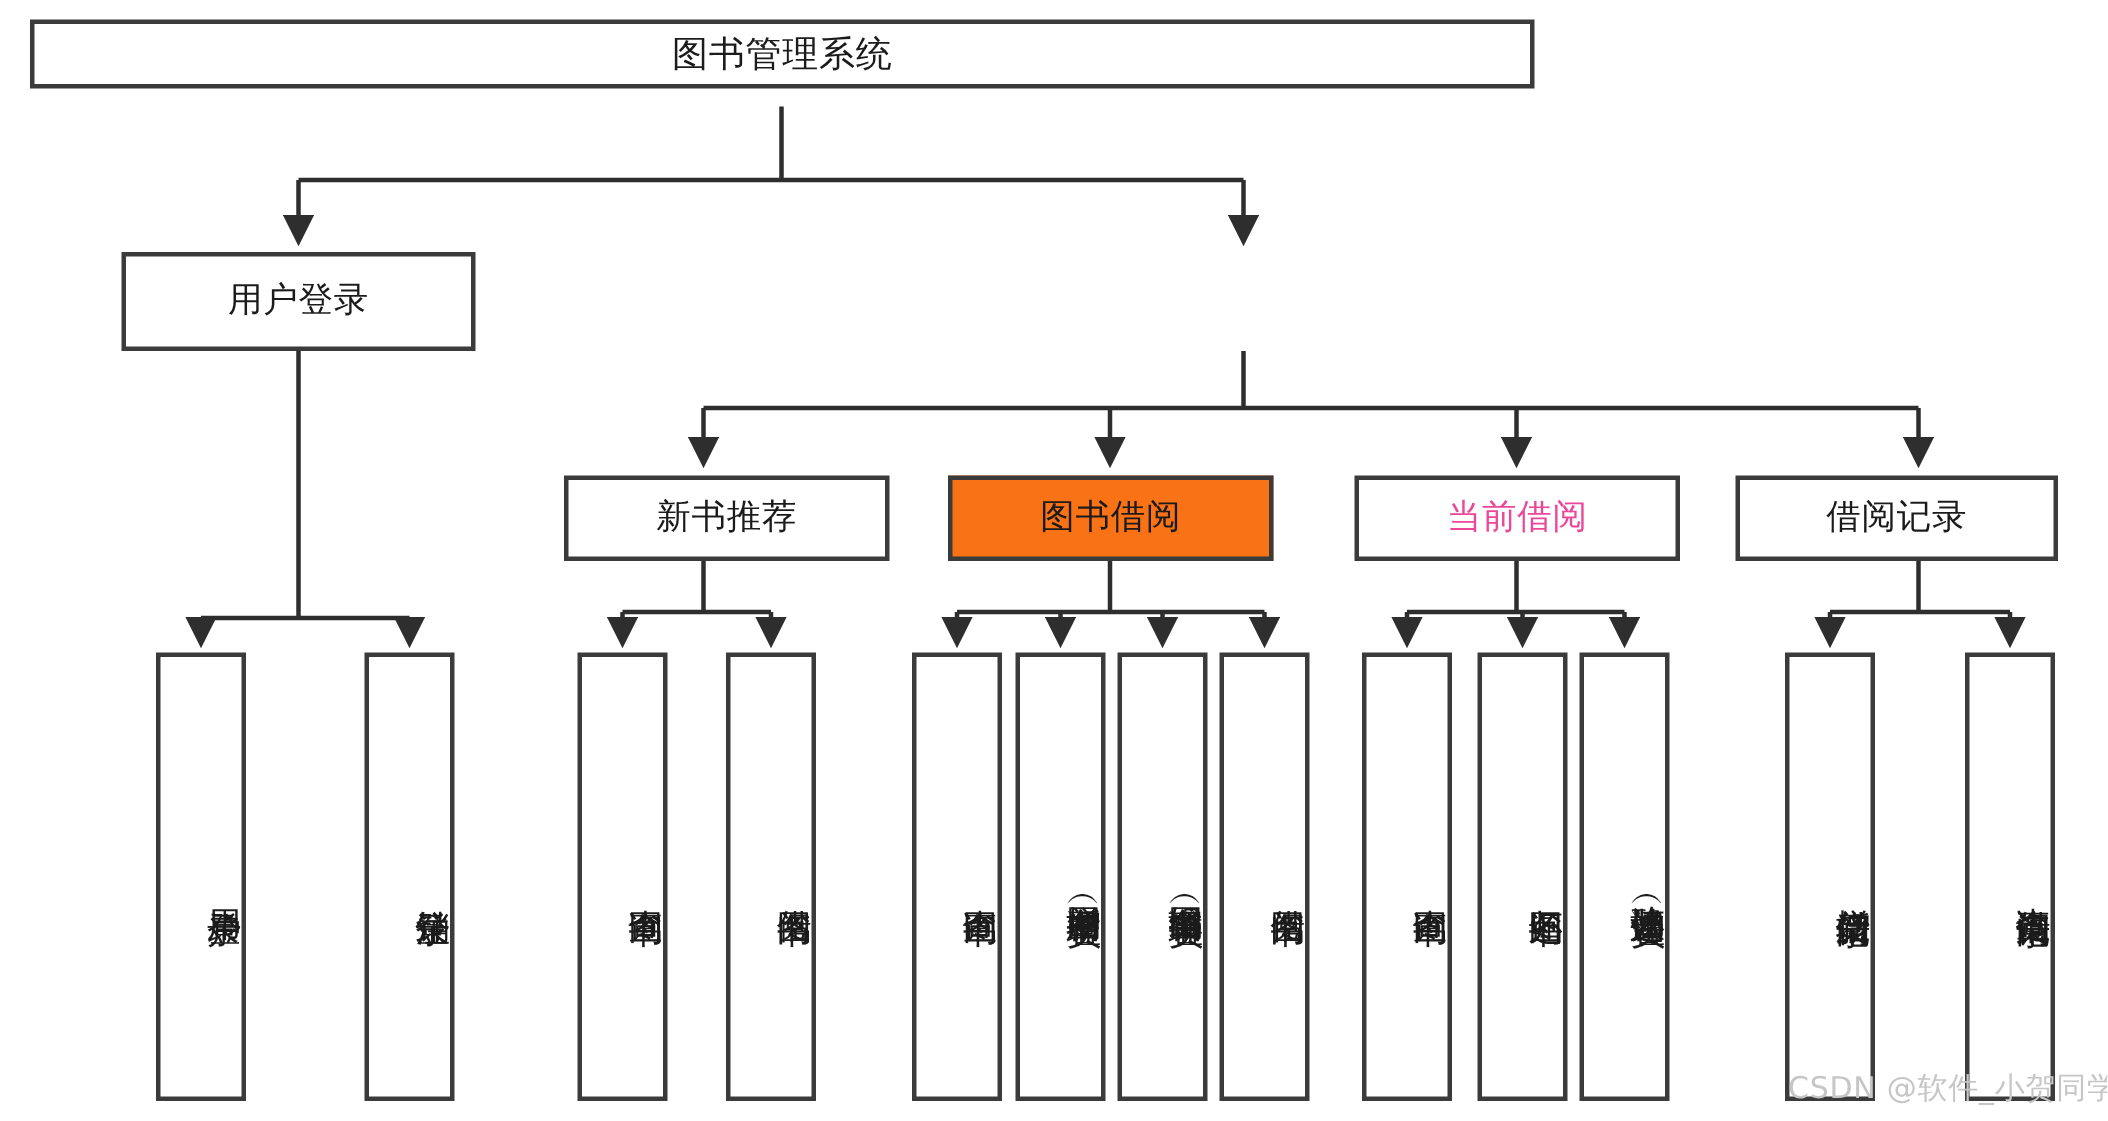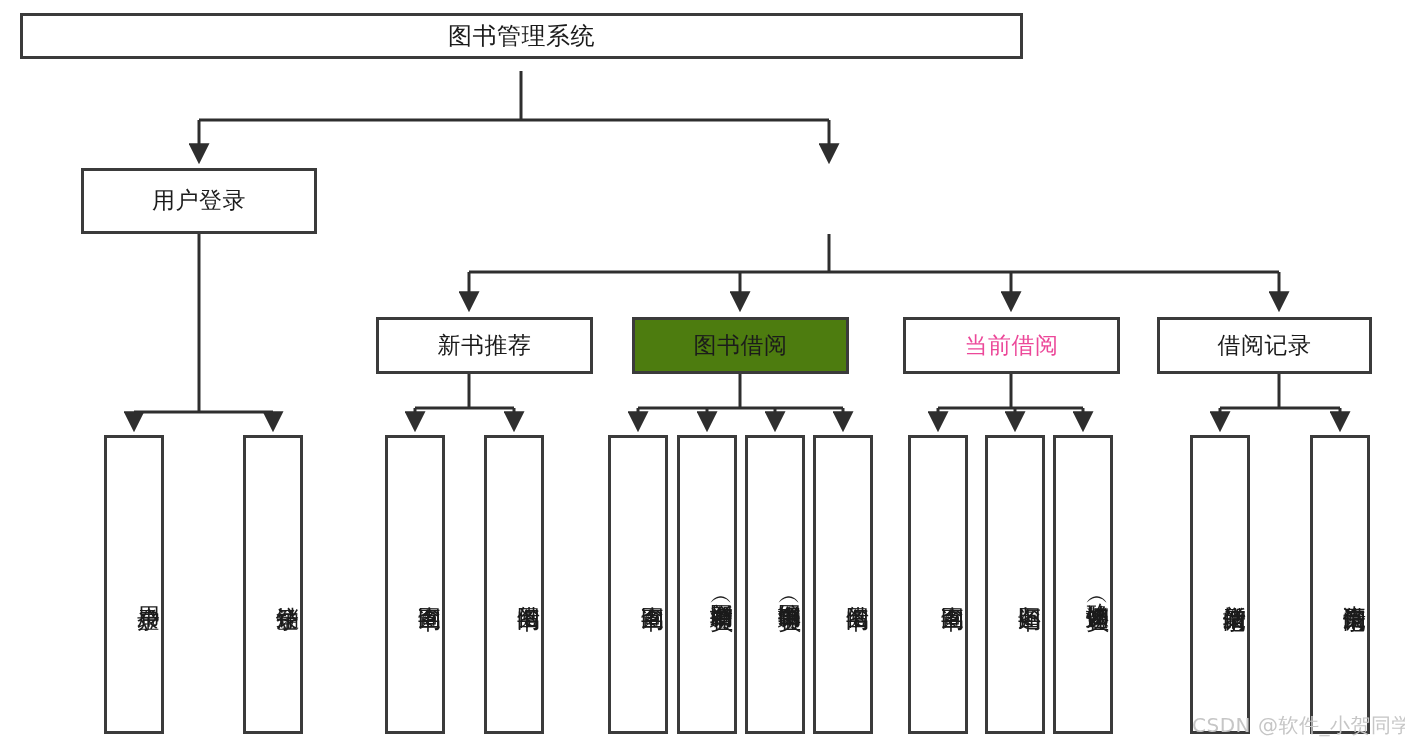--- a/index.html
+++ b/index.html
@@ -117,21 +117,21 @@
       <path d="M 1220 408 L 1220 428" marker-end="url(#arrow)"></path>
       <path d="M 1340 408 L 1340 428" marker-end="url(#arrow)"></path>
     </g>
   </svg>
 
   <div class="node horiz root" id="n-root" style="left: 20px; top: 13px; width: 1003px; height: 46px; border-color: rgb(59, 59, 59); color: rgb(27, 27, 27); background: rgb(255, 255, 255);">图书管理系统</div>
 
   <div class="node horiz" id="n-l2-0" style="left: 81px; top: 168px; width: 236px; height: 66px; border-color: rgb(59, 59, 59); color: rgb(27, 27, 27); background: rgb(255, 255, 255);">用户登录</div>
 
   <div class="node horiz" id="n-l3-0" style="left: 361px; top: 317px; width: 217px; height: 57px; border-color: rgb(59, 59, 59); color: rgb(27, 27, 27); background: rgb(255, 255, 255); margin-left: 15px;">新书推荐</div>
-  <div class="node horiz" id="n-l3-1" style="left: 632px; top: 317px; width: 217px; height: 57px; border-color: rgb(59, 59, 59); color: rgb(27, 27, 27); background: #4d7c0f;">图书借阅</div>
+  <div class="node horiz" id="n-l3-1" style="left: 632px; top: 317px; width: 217px; height: 57px; border-color: rgb(59, 59, 59); color: rgb(27, 27, 27); background: #f97316;">图书借阅</div>
   <div class="node horiz" id="n-l3-2" style="left: 903px; top: 317px; width: 217px; height: 57px; border-color: rgb(59, 59, 59); color: #ec4899; background: rgb(255, 255, 255);">当前借阅</div>
   <div class="node horiz" id="n-l3-3" style="left: 1157px; top: 317px; width: 215px; height: 57px; border-color: rgb(59, 59, 59); color: rgb(27, 27, 27); background: rgb(255, 255, 255);">借阅记录</div>
 
   <div class="node vert" id="n-lf-0" style="left: 104px; top: 435px; width: 60px; height: 299px; border-color: rgb(59, 59, 59); color: rgb(27, 27, 27); background: rgb(255, 255, 255);">用户登录</div>
   <div class="node vert" id="n-lf-1" style="left: 243px; top: 435px; width: 60px; height: 299px; border-color: rgb(59, 59, 59); color: rgb(27, 27, 27); background: rgb(255, 255, 255);">注销登录</div>
   <div class="node vert" id="n-lf-2" style="left: 385px; top: 435px; width: 60px; height: 299px; border-color: rgb(59, 59, 59); color: rgb(27, 27, 27); background: rgb(255, 255, 255);">查询图书</div>
   <div class="node vert" id="n-lf-3" style="left: 484px; top: 435px; width: 60px; height: 299px; border-color: rgb(59, 59, 59); color: rgb(27, 27, 27); background: rgb(255, 255, 255);">借阅图书</div>
   <div class="node vert" id="n-lf-4" style="left: 608px; top: 435px; width: 60px; height: 299px; border-color: rgb(59, 59, 59); color: rgb(27, 27, 27); background: rgb(255, 255, 255);">查询图书</div>
   <div class="node vert tall" id="n-lf-5" style="left: 677px; top: 435px; width: 60px; height: 299px; border-color: rgb(59, 59, 59); color: rgb(27, 27, 27); background: rgb(255, 255, 255);">新增图书（管理员）</div>
   <div class="node vert tall" id="n-lf-6" style="left: 745px; top: 435px; width: 60px; height: 299px; border-color: rgb(59, 59, 59); color: rgb(27, 27, 27); background: rgb(255, 255, 255);">编辑图书（管理员）</div>

